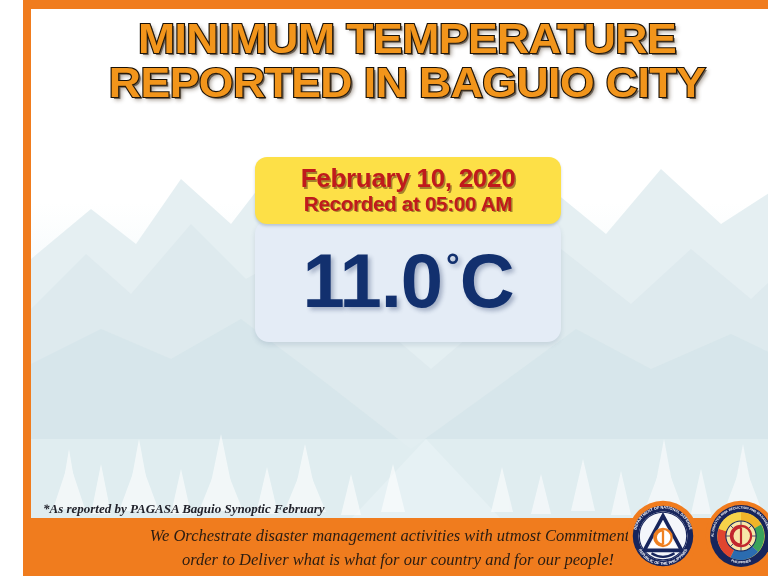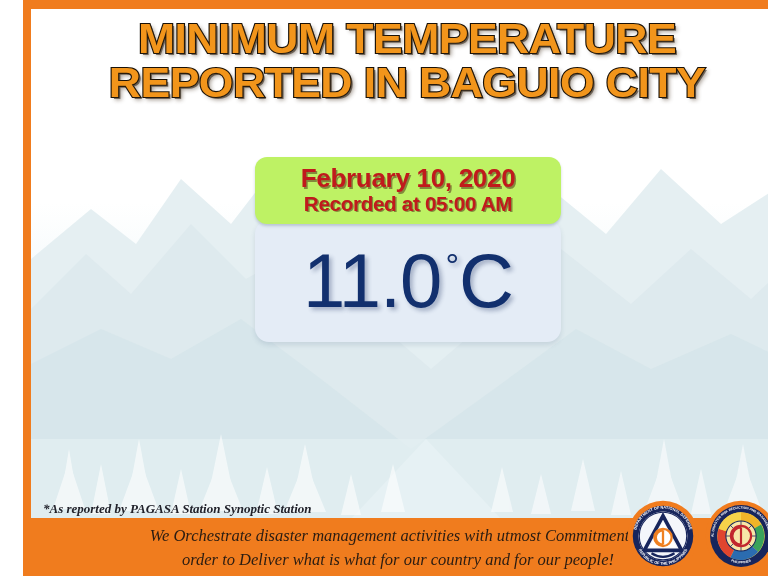--- a/index.html
+++ b/index.html
@@ -58,21 +58,21 @@
   }
 
   
   .card {
     position:absolute;
     left:224px; top:148px;
     width:306px;
     z-index:7;
   }
   .card-header {
-    background:#bef264;
+    background:#fde047;
     border-radius:12px;
     padding:7px 8px 9px;
     text-align:center;
     box-shadow:0 2px 3px rgba(30,60,90,0.22);
     position:relative; z-index:2;
   }
   .date-line {
     font-family:"Liberation Sans", sans-serif;
     font-weight:bold;
     font-size:26px;
@@ -99,21 +99,21 @@
     margin-top:-4px;
     height:122px;
     display:flex;
     align-items:center;
     justify-content:center;
     box-shadow:0 3px 5px rgba(40,70,110,0.13);
     position:relative; z-index:1;
   }
   .temp {
     font-family:"Liberation Sans", sans-serif;
-    font-weight:normal;
+    font-weight:bold;
     font-size:76px;
     line-height:78px;
     color:#12306e;
     letter-spacing:-1px;
     text-shadow:3px 3px 4px rgba(20,40,90,0.30);
     display:flex; align-items:flex-start;
   }
   .temp .deg {
     font-size:34px;
     line-height:34px;
@@ -231,21 +231,21 @@
       </div>
       <div class="card-body">
         <div class="temp">
           <span>11.0</span>
           <span class="deg">°</span>
           <span class="unit">C</span>
         </div>
       </div>
     </div>
 
-    <div class="footnote">*As reported by PAGASA Station Synoptic Station</div>
+    <div class="footnote">*As reported by PAGASA Baguio Synoptic February</div>
 
     <div class="footer">
       <div class="tagline">
         <div>We Orchestrate disaster management activities with utmost Commitment in</div>
         <div>order to Deliver what is what for our country and for our people!</div>
       </div>
     </div>
 
     <div class="logos">
 

